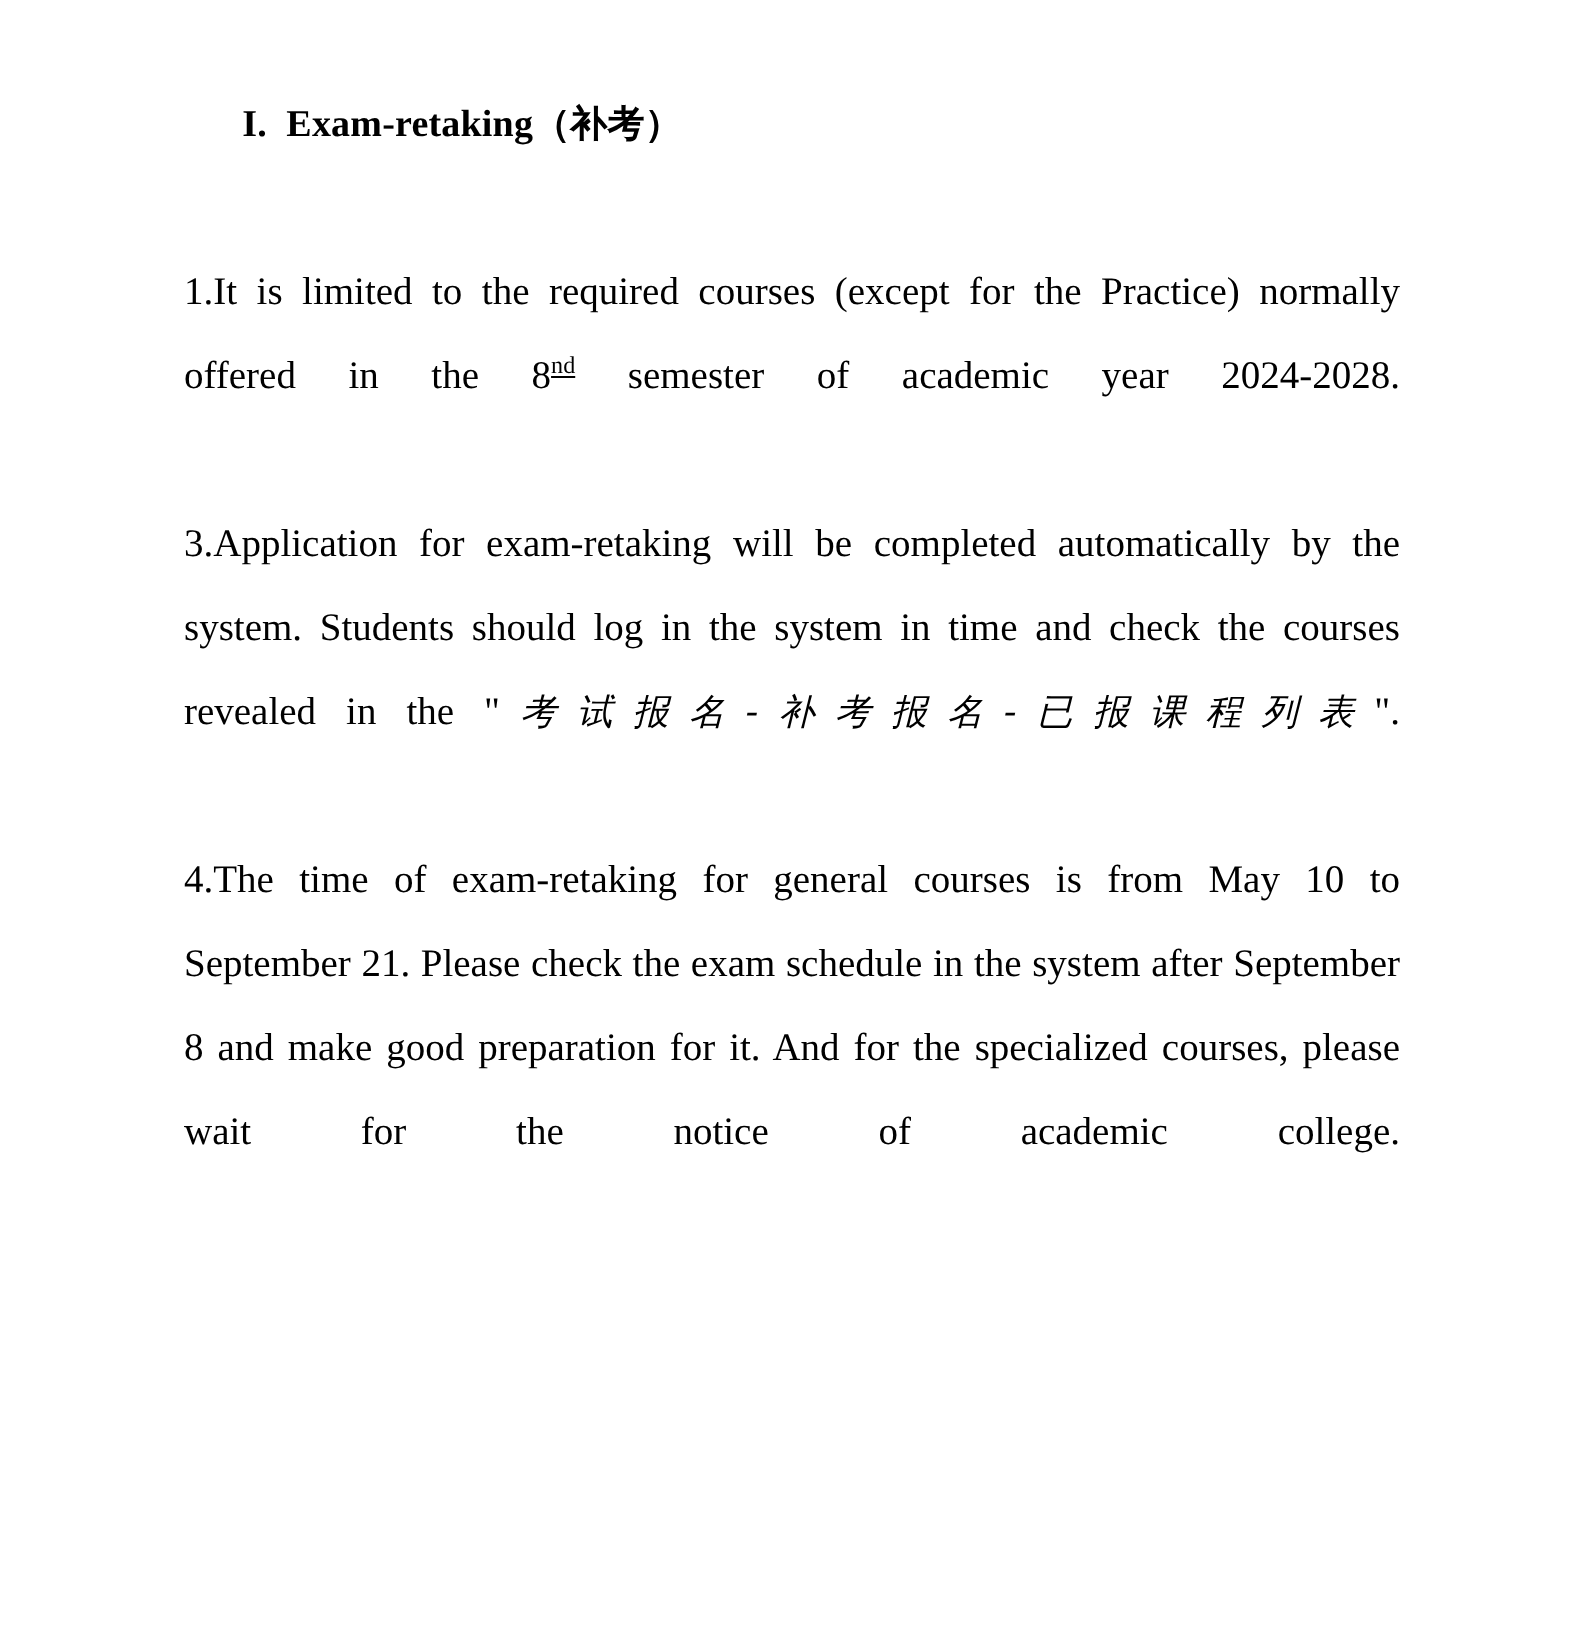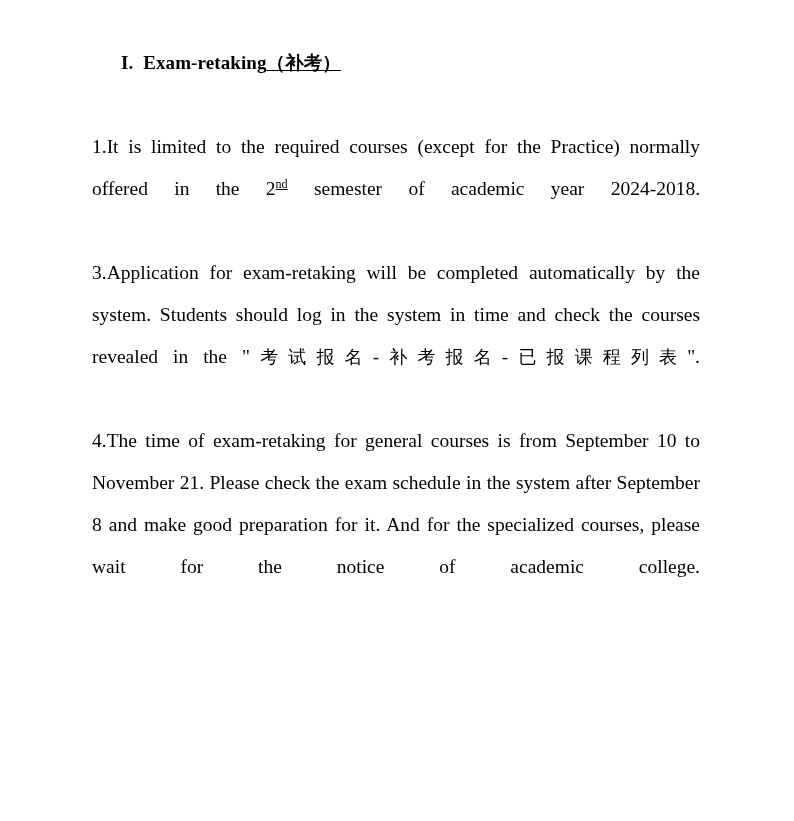--- a/index.html
+++ b/index.html
@@ -57,45 +57,44 @@
     line-height: 0;
     text-decoration: underline;
   }
   .cjk {
     font-family: "DejaVu Sans", "Liberation Sans", sans-serif;
     font-size: 18px;
   }
   .heading .cjk {
     font-weight: bold;
     font-size: 18.5px;
-    text-decoration: underline;
   }
-  .nowrap { white-space: nowrap; }
+  .nowrap { white-space: nowrap; font-style: italic; }
 </style>
 </head>
 <body>
 
 <div id="page">
   <div class="content">
 
     <p class="heading">
       <span>I.</span><span>&nbsp; </span><span>Exam-retaking</span><span class="cjk">（补考）</span>
     </p>
 
     <p class="para last-ragged">
-      <span>1.</span><span>It is limited to the required courses (except for the Practice) normally offered in the 2</span><sup>nd</sup><span> semester of academic year 2024-2018.</span>
+      <span>1.</span><span>It is limited to the required courses (except for the Practice) normally offered in the 8</span><sup>nd</sup><span> semester of academic year 2024-2028.</span>
     </p>
 
 
     <p class="para last-ragged">
       <span>3.</span><span>Application for exam-retaking will be completed automatically by the system. Students should log in the system in time and check the courses revealed in the "</span><span class="cjk nowrap">考试报名-补考报名-已报课程列表</span><span>".</span>
     </p>
 
     <p class="para last-ragged">
-      <span>4.</span><span>The time of exam-retaking for general courses is from September 10 to November 21. Please check the exam schedule in the system after September 8 and make good preparation for it. And for the specialized courses, please wait for the notice of academic college.</span>
+      <span>4.</span><span>The time of exam-retaking for general courses is from May 10 to September 21. Please check the exam schedule in the system after September 8 and make good preparation for it. And for the specialized courses, please wait for the notice of academic college.</span>
     </p>
 
     <p class="heading">
       
     </p>
 
   </div>
 </div>
 
 </body></html>

